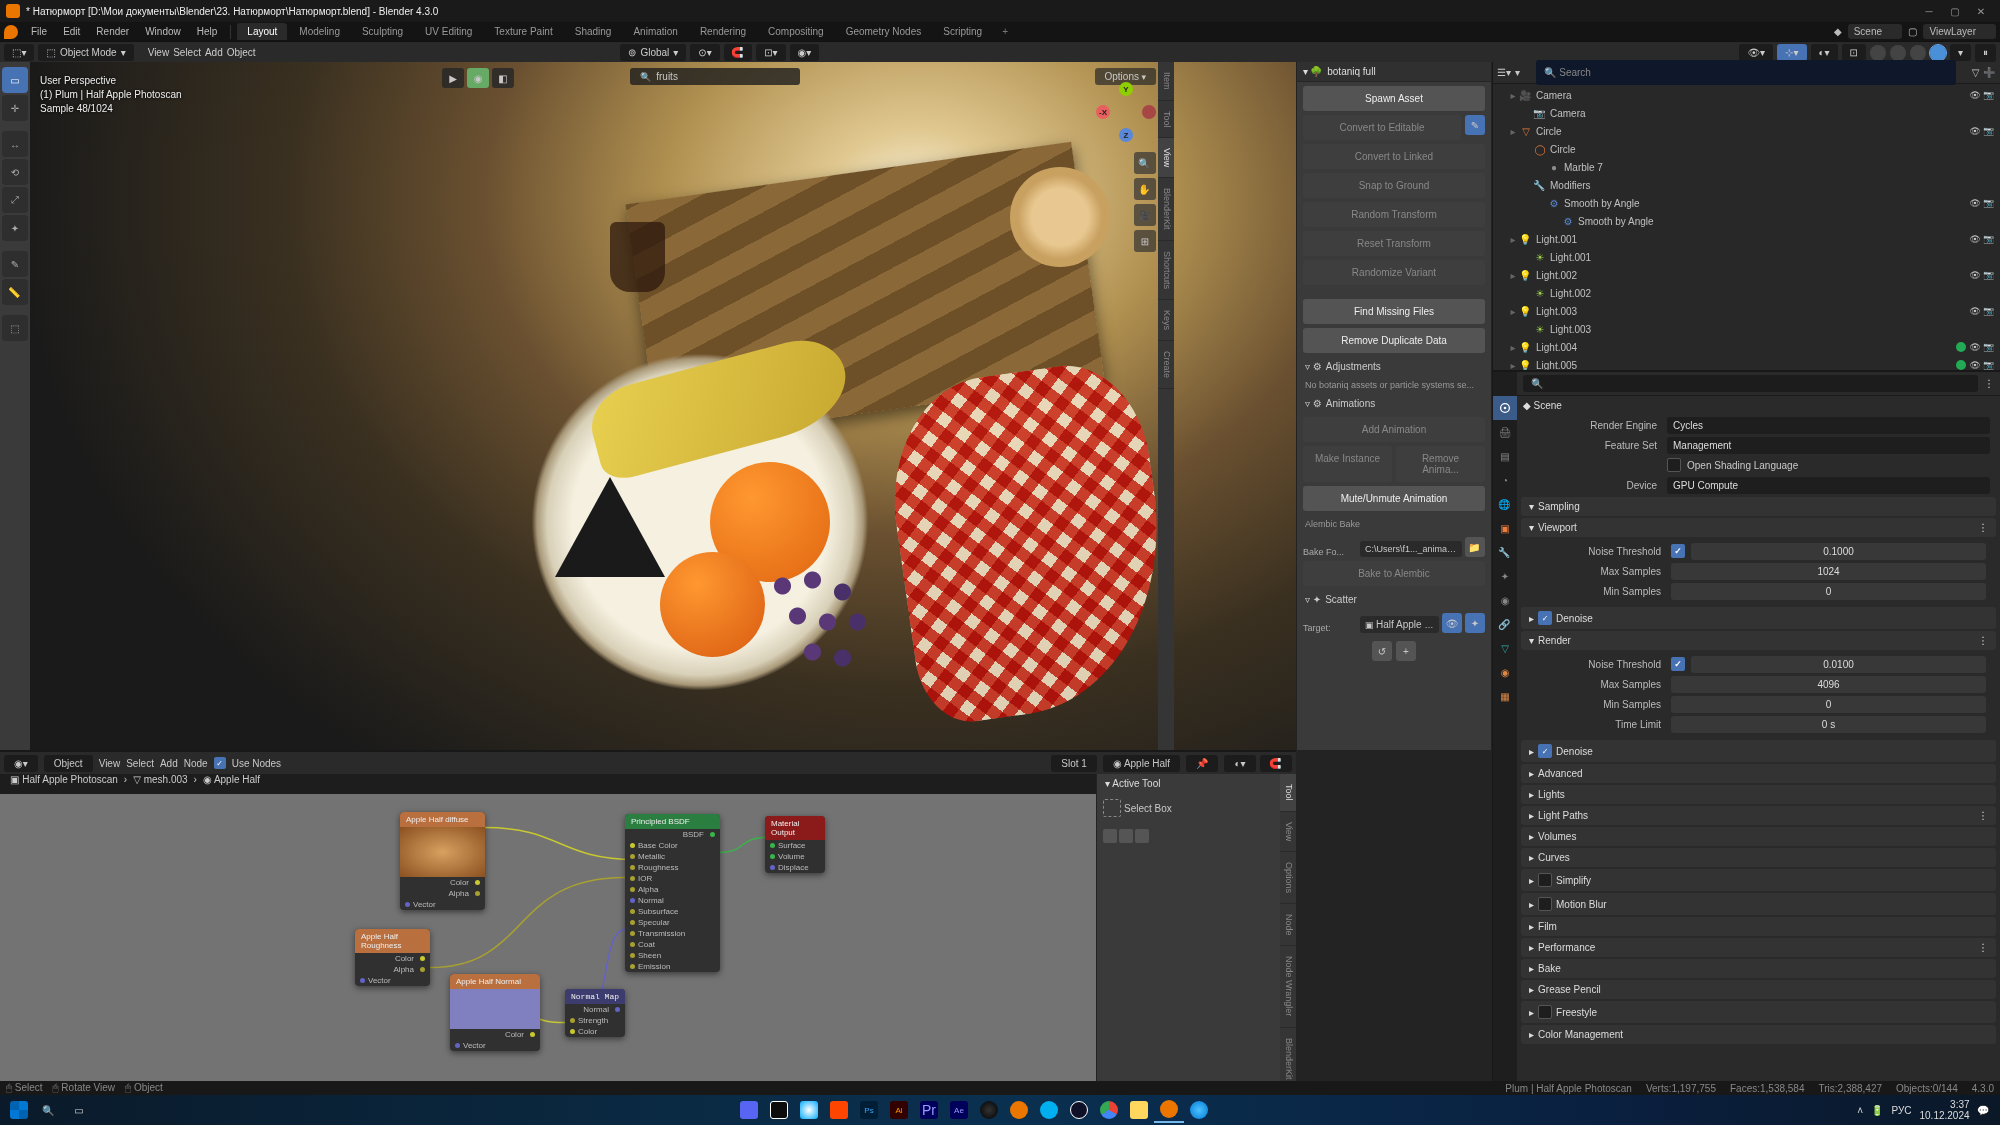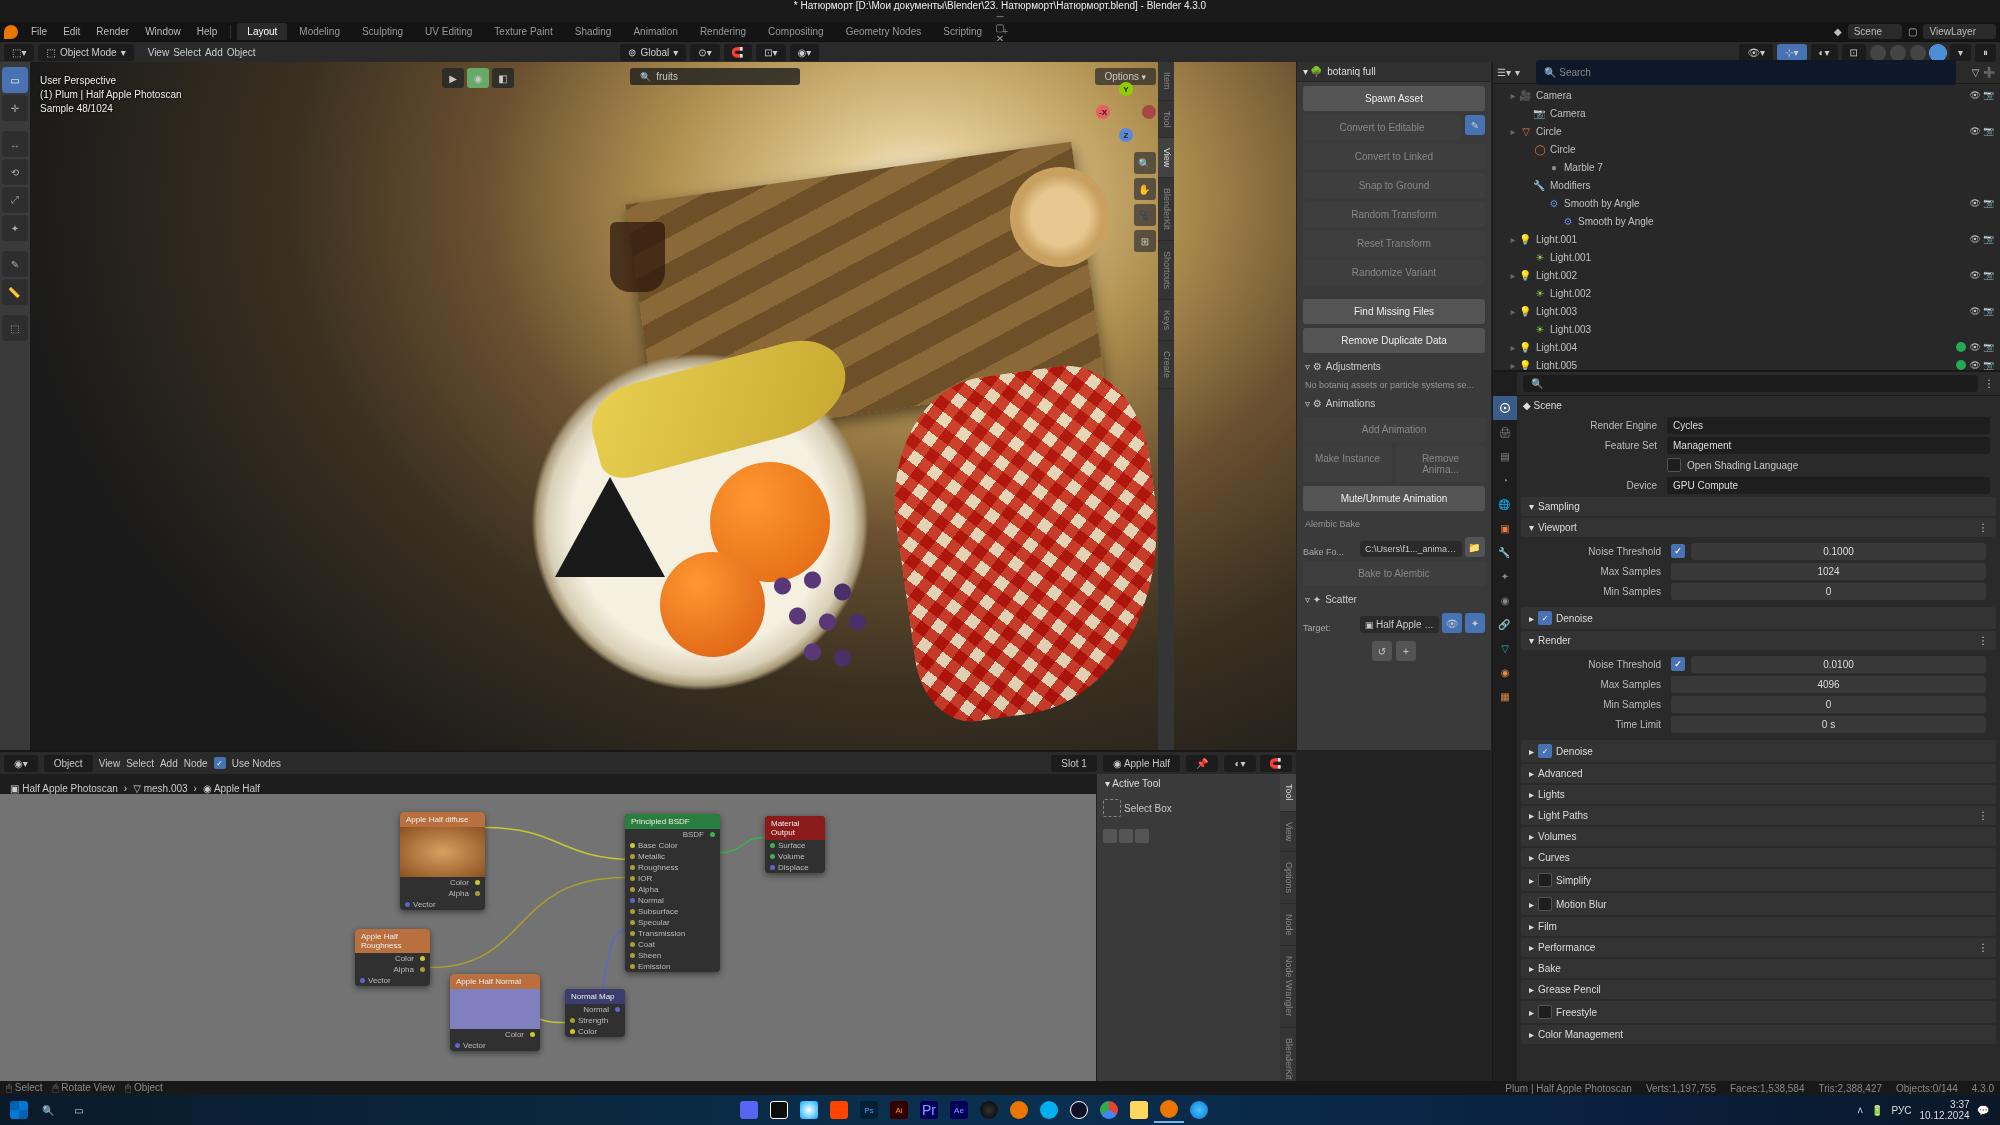--- a/index.html
+++ b/index.html
@@ -1,19 +1,19 @@
 <!DOCTYPE html>
 <html><head>
 <meta charset="utf-8">
 <style>
 * { margin: 0; padding: 0; box-sizing: border-box; font-family: "Segoe UI", Arial, sans-serif; font-size: 10px; user-select: none; }
 body { background: #232323; color: #c8c8c8; overflow: hidden; width: 2000px; height: 1125px; position: relative; }
 
 
-.titlebar { height: 22px; background: #1a1a1a; display: flex; align-items: center; padding: 0 6px; color: #eee; flex-direction: column; }
+.titlebar { height: 22px; background: #1a1a1a; display: flex; align-items: center; padding: 0 6px; color: #eee; }
 .titlebar .logo { width: 14px; height: 14px; background: #ea7600; border-radius: 3px; margin-right: 6px; }
 .titlebar .spacer { flex: 1; }
 .titlebar .winbtn { width: 26px; height: 18px; display: flex; align-items: center; justify-content: center; color: #999; }
 
 
 .menubar { height: 20px; background: #141414; display: flex; align-items: center; padding: 0 4px; color: #bbb; gap: 2px; border-bottom: 1px solid #111; }
 .menubar .blender { width: 14px; height: 14px; background: #ea7600; border-radius: 7px 7px 7px 0; margin-right: 4px; }
 .menubar .mitem { padding: 2px 7px; }
 .menubar .sep { width: 1px; height: 14px; background: #333; margin: 0 4px; }
 .menubar .tab { padding: 3px 10px; color: #999; }
@@ -120,35 +120,35 @@
 .prop-panel .ph .togicon { width: 14px; height: 14px; background: #4772b3; border-radius: 2px; display: flex; align-items: center; justify-content: center; font-size: 8px; color: #fff; }
 .prop-panel .ph .togicon.off { background: #1e1e1e; border: 1px solid #555; }
 .prop-panel .pb { background: #2a2a2a; padding: 4px 0; }
 
 
 .node-editor { flex: 1; background: #1d1d1d; position: relative; border-top: 2px solid #181818; }
 .node-hdr { height: 22px; background: #2a2a2a; display: flex; align-items: center; padding: 0 4px; gap: 6px; }
 .node-hdr .dd { background: #1c1c1c; padding: 3px 10px; border-radius: 3px; }
 .node-hdr .chkbox { width: 12px; height: 12px; background: #4772b3; border-radius: 2px; display: inline-flex; align-items: center; justify-content: center; color: #fff; font-size: 8px; }
 .node-hdr .right { margin-left: auto; display: flex; gap: 4px; }
-.node-path { height: 20px; display: flex; align-items: flex-end; padding: 0 10px; color: #ccc; gap: 6px; font-size: 10px; }
+.node-path { height: 20px; display: flex; align-items: flex-start; padding: 0 10px; color: #ccc; gap: 6px; font-size: 10px; }
 .node-canvas { position: absolute; left: 0; top: 42px; right: 200px; bottom: 14px; background: #737373; padding-left: 11px; }
 .node { position: absolute; background: #303030; border-radius: 4px; box-shadow: 0 2px 6px rgba(0,0,0,.5); font-size: 8px; }
 .node .nhdr { padding: 3px 6px; border-radius: 4px 4px 0 0; color: #eee; font-size: 8px; }
 .node .sock { padding: 1px 5px; color: #bbb; font-size: 8px; display: flex; align-items: center; gap: 3px; }
 .node .sock::before { content: ''; width: 5px; height: 5px; border-radius: 50%; background: #a8a030; }
 .node .sock.col::before { background: #c8c830; }
 .node .sock.vec::before { background: #6363c7; }
 .node .sock.sh::before { background: #39b54a; }
 .node .sock.out { justify-content: flex-end; }
 .node .sock.out::before { order: 2; margin-left: 3px; }
 .node.texture .nhdr { background: #b96f3e; }
 .node.shader .nhdr { background: #2a7e3f; }
 .node.output .nhdr { background: #8b1a1a; }
-.node.vector .nhdr { background: #3c3c6e; }
+.node.vector .nhdr { background: #3c3c6e; font-family: Liberation Mono, monospace; }
 .node .prev { width: 100%; height: 50px; background: #555; }
 .noodle { position: absolute; pointer-events: none; }
 .node-npanel { position: absolute; right: 0; top: 22px; width: 200px; bottom: 0; background: #3a3a3a; border-left: 1px solid #222; }
 .node-npanel .hdr { padding: 4px 8px; color: #ddd; }
 .node-npanel .tabs { position: absolute; right: 0; top: 0; width: 16px; height: 100%; background: #353535; display: flex; flex-direction: column; }
 .node-npanel .tabs .t { writing-mode: vertical-rl; padding: 10px 2px; color: #888; font-size: 9px; border-bottom: 1px solid #2a2a2a; }
 .node-npanel .tabs .t.active { background: #424242; color: #ddd; }
 .node-sel { display: flex; gap: 3px; padding: 6px; align-items: center; }
 .node-sel .box { width: 18px; height: 18px; border: 1px dashed #888; border-radius: 2px; }
 .node-sel .boxes { display: flex; gap: 2px; }

